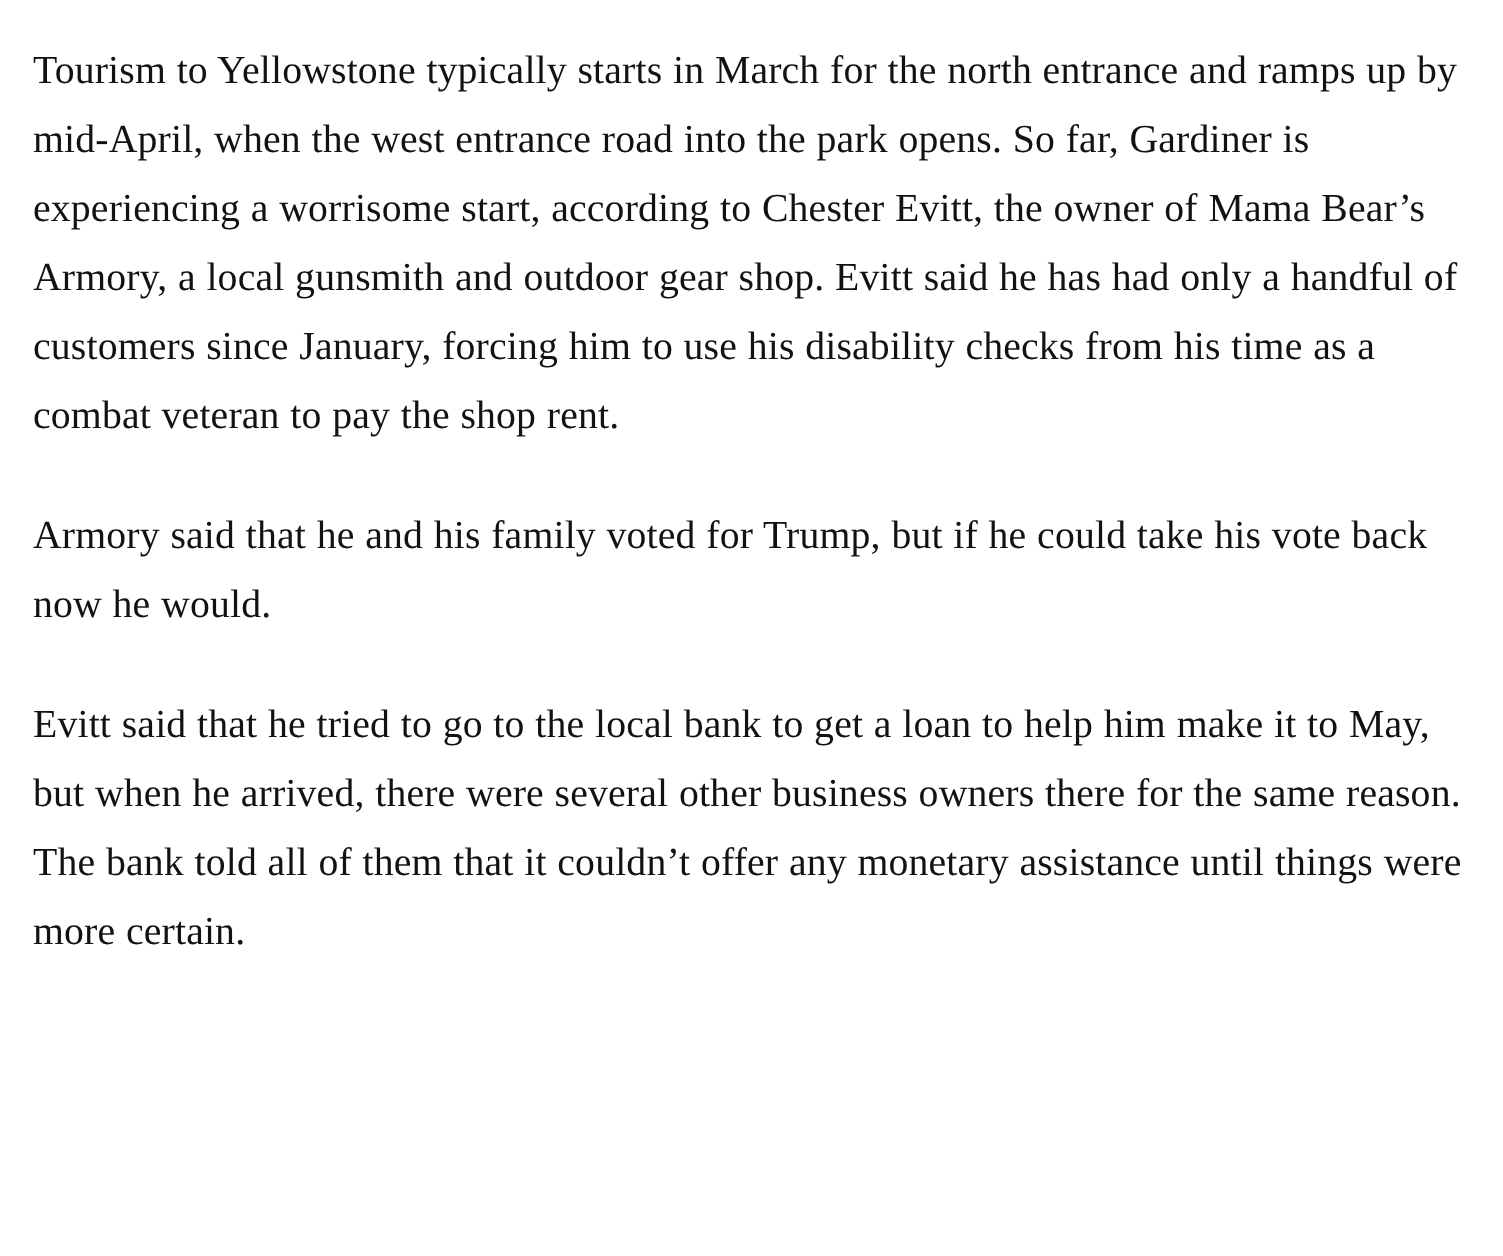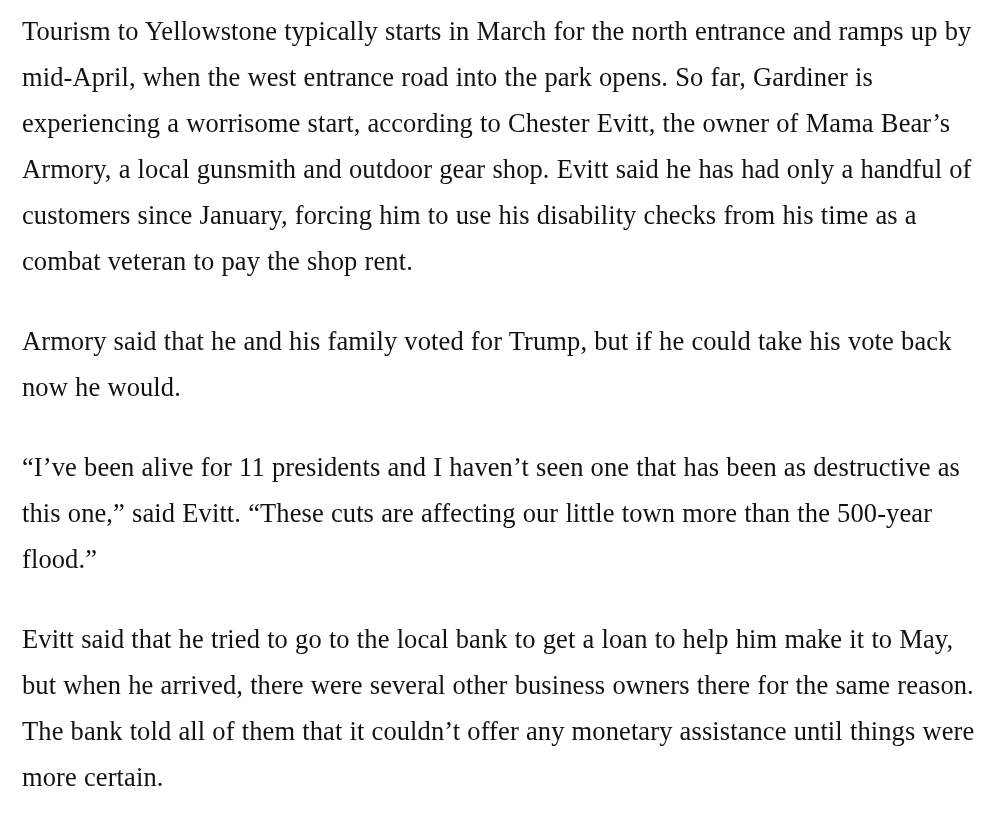--- a/index.html
+++ b/index.html
@@ -10,36 +10,35 @@
   body {
     width: 1002px;
     height: 837px;
     overflow: hidden;
     font-family: "Liberation Serif", "DejaVu Serif", serif;
     color: #121212;
   }
   #article {
     box-sizing: border-box;
     width: 1002px;
-    padding: 8px 14px 0 22px;
+    padding: 23px 14px 0 22px;
   }
   .para {
     font-size: 26.5px;
     line-height: 46px;
     margin: 0 0 34px 0;
     letter-spacing: 0.1px;
     color: #121212;
     text-align: left;
     word-spacing: 0.4px;
   }
   .para:last-child {
     margin-bottom: 0;
   }
 </style>
 </head>
 <body>
 
 <main id="article">
   <p class="para">Tourism to Yellowstone typically starts in March for the north entrance and ramps up by mid-April, when the west entrance road into the park opens. So far, Gardiner is experiencing a worrisome start, according to Chester Evitt, the owner of Mama Bear’s Armory, a local gunsmith and outdoor gear shop. Evitt said he has had only a handful of customers since January, forcing him to use his disability checks from his time as a combat veteran to pay the shop rent.</p>
   <p class="para">Armory said that he and his family voted for Trump, but if he could take his vote back now he would.</p>
-  <p class="para">“I’ve been alive for 11 presidents and I haven’t seen one that has been as destructive as this one,” said Evitt. “These cuts are affecting our little town more than the 500-year flood.”</p>
   <p class="para">Evitt said that he tried to go to the local bank to get a loan to help him make it to May, but when he arrived, there were several other business owners there for the same reason. The bank told all of them that it couldn’t offer any monetary assistance until things were more certain.</p>
 </main>
 
 </body></html>

